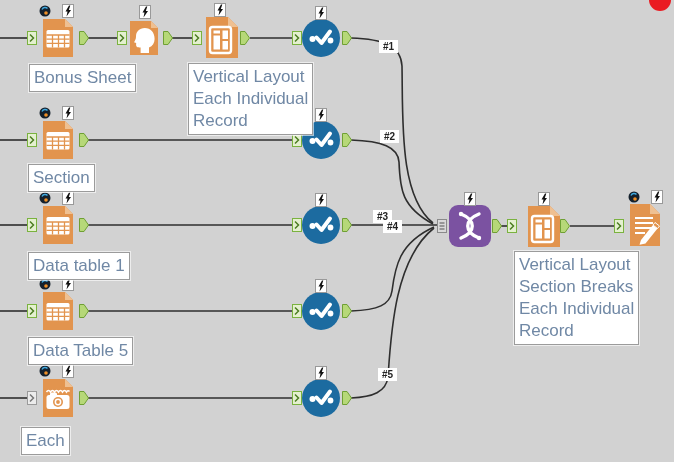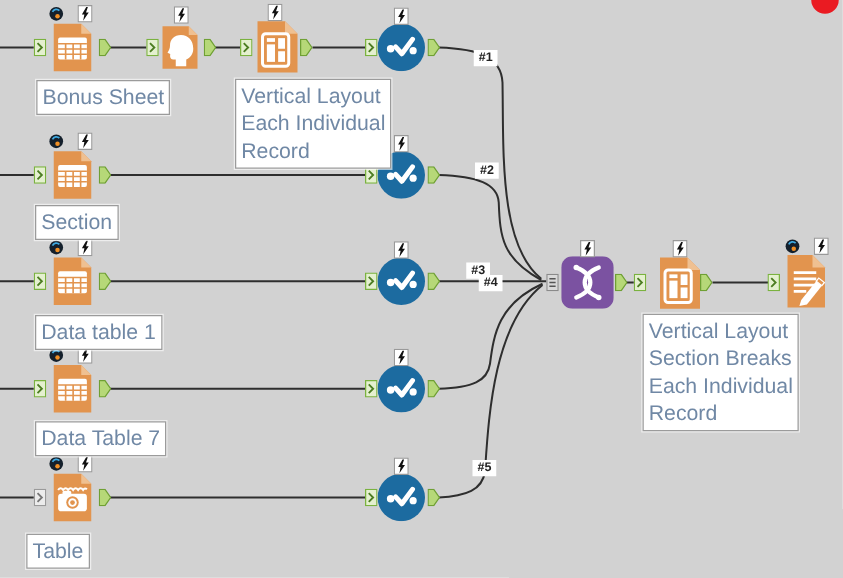--- a/index.html
+++ b/index.html
@@ -399,22 +399,22 @@
       <rect x="0.5" y="0.5" width="11" height="13" fill="#ffffff" stroke="#999999"></rect>
       <path d="M7 1.5 L3.5 7.5 h2 L4.5 12.5 L9 6 H6.8 L8.3 1.5 z" fill="#111111"></path>
     </svg>
 
   <div class="annotation" style="left:29px;top:64px">Bonus Sheet</div>
   <div class="annotation" style="left:188px;top:63px">Vertical Layout
 Each Individual
 Record</div>
   <div class="annotation" style="left:28px;top:164px">Section</div>
   <div class="annotation" style="left:28px;top:252px">Data table 1</div>
-  <div class="annotation" style="left:28px;top:337px">Data Table 7</div>
-  <div class="annotation" style="left:21px;top:427px">Table</div>
+  <div class="annotation" style="left:28px;top:337px">Data Table 5</div>
+  <div class="annotation" style="left:21px;top:427px">Each</div>
   <div class="annotation" style="left:514px;top:251px">Vertical Layout
 Section Breaks
 Each Individual
 Record</div>
 
   <div class="wire-label" style="left:379px;top:40px">#1</div>
   <div class="wire-label" style="left:380px;top:130px">#2</div>
   <div class="wire-label" style="left:373px;top:210px">#3</div>
   <div class="wire-label" style="left:383px;top:220px">#4</div>
   <div class="wire-label" style="left:378px;top:368px">#5</div>

